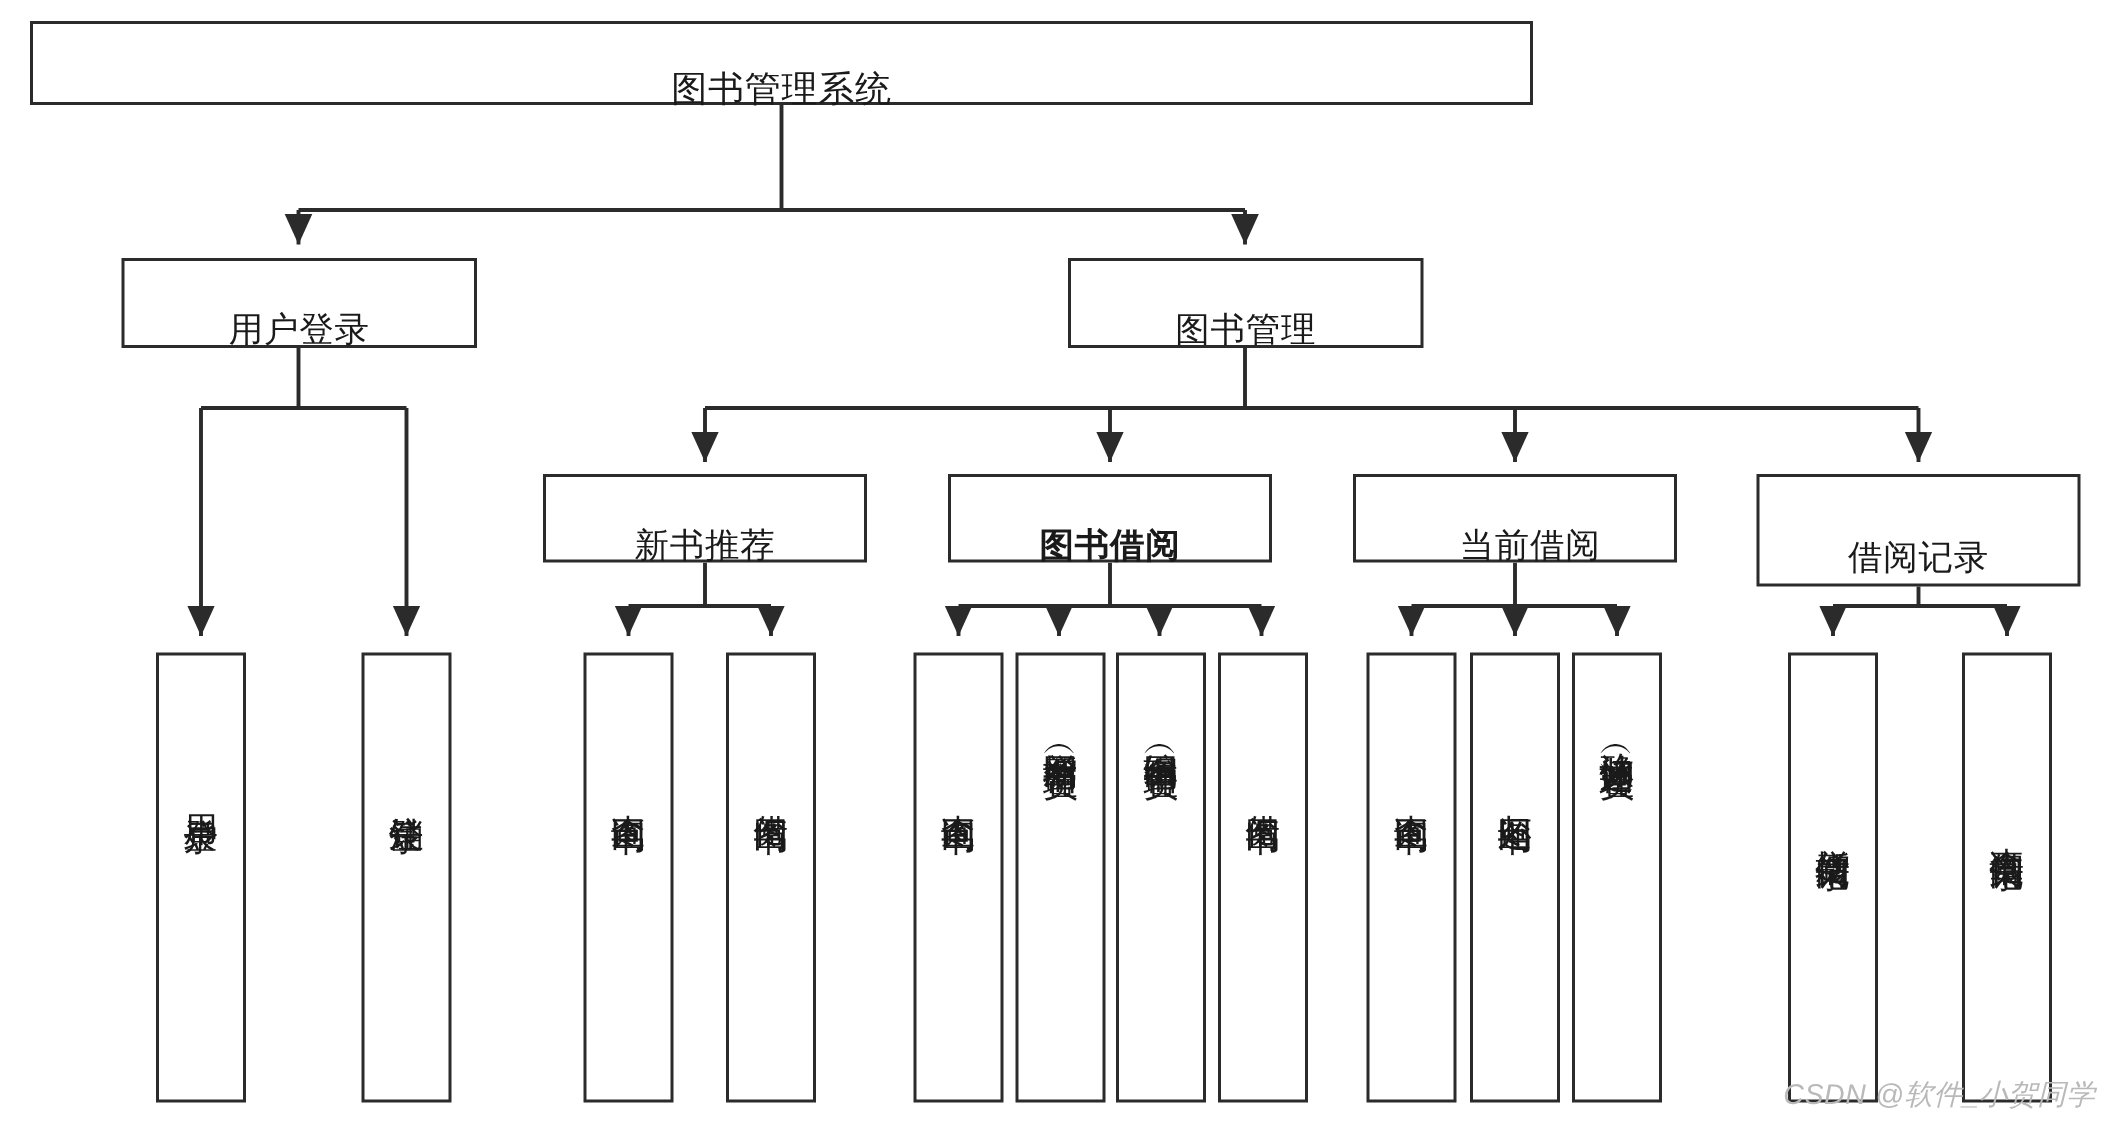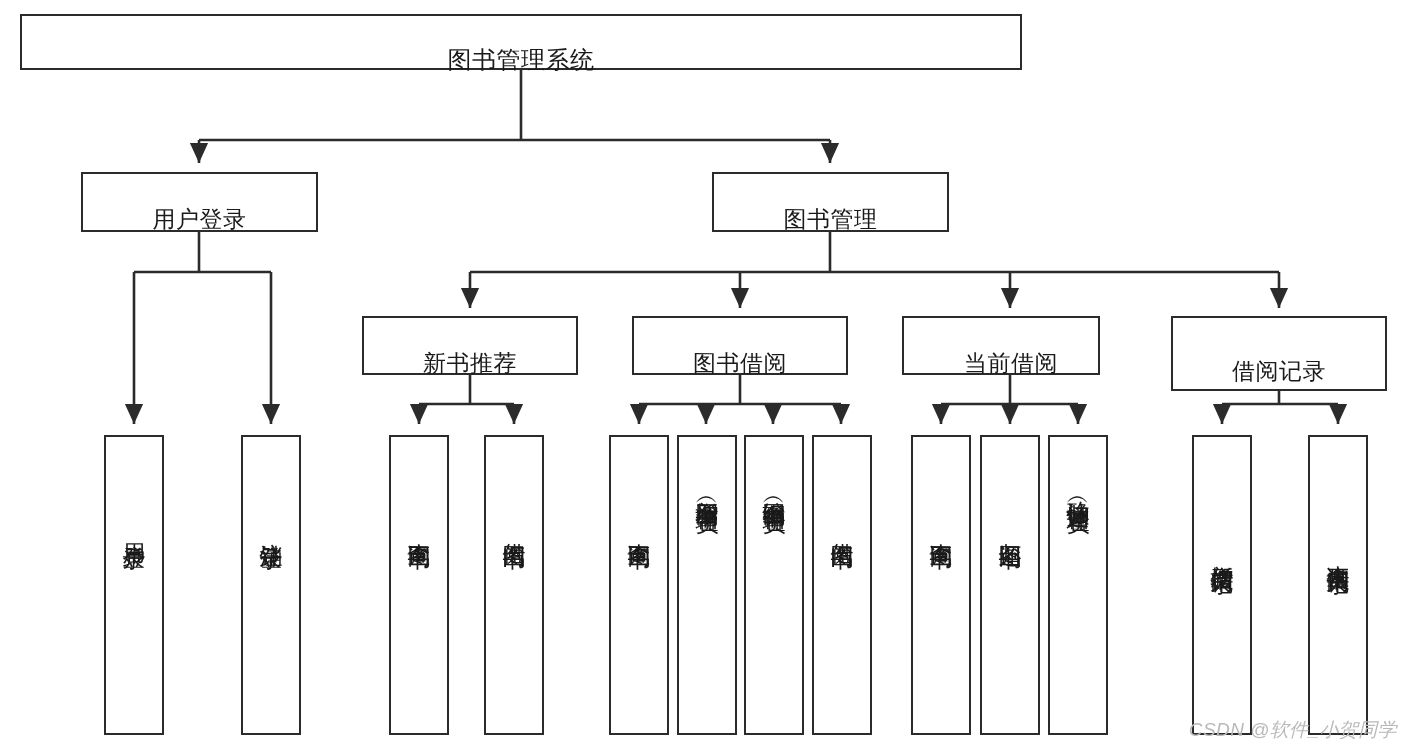--- a/index.html
+++ b/index.html
@@ -155,25 +155,25 @@
   </div>
 
   <div class="node horiz" style="left:362px; top:316px; width:216px; height:59px;">
     <span class="label">新书推荐</span>
   </div>
 
   <div class="node horiz" style="left:712px; top:172px; width:237px; height:60px;">
     <span class="label">图书管理</span>
   </div>
 
-  <div class="node horiz" style="left:632px; top:316px; width:216px; height:59px;">
+  <div class="node horiz" style="left:632px; top:316px; width:216px; height:59px;font-weight:bold;">
     <span class="label">图书借阅</span>
   </div>
 
-  <div class="node horiz" style="left:902px; top:316px; width:198px; height:59px;padding-left:20px;">
+  <div class="node horiz" style="left:902px; top:316px; width:216px; height:59px;padding-left:20px;">
     <span class="label">当前借阅</span>
   </div>
 
   <div class="node horiz" style="left:1171px; top:316px; width:216px; height:75px;">
     <span class="label">借阅记录</span>
   </div>
 
   <div class="node vert mid" style="left:104px; top:435px; width:60px; height:300px;">
     <span class="label">用户登录</span>
   </div>

